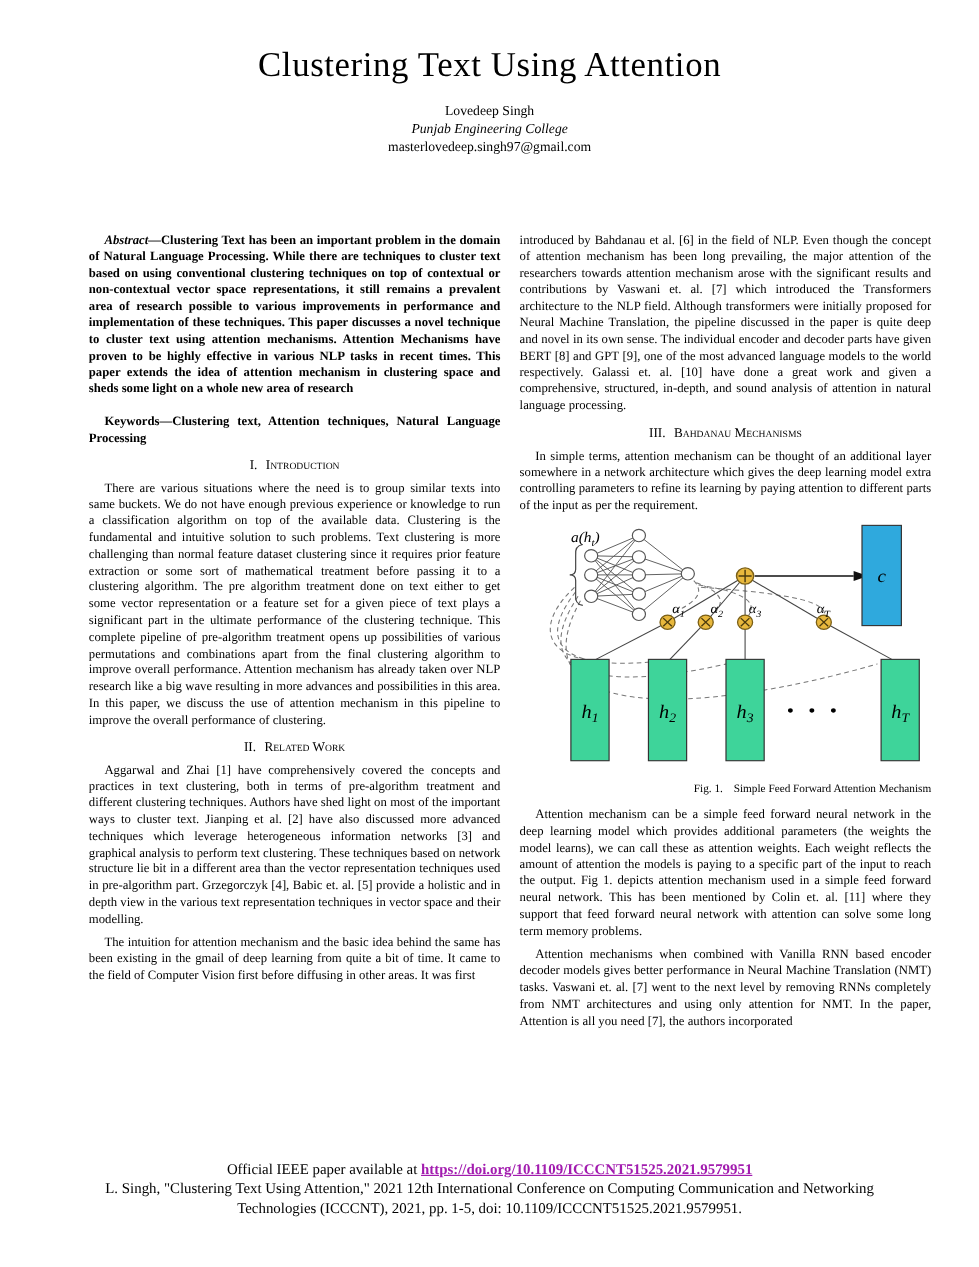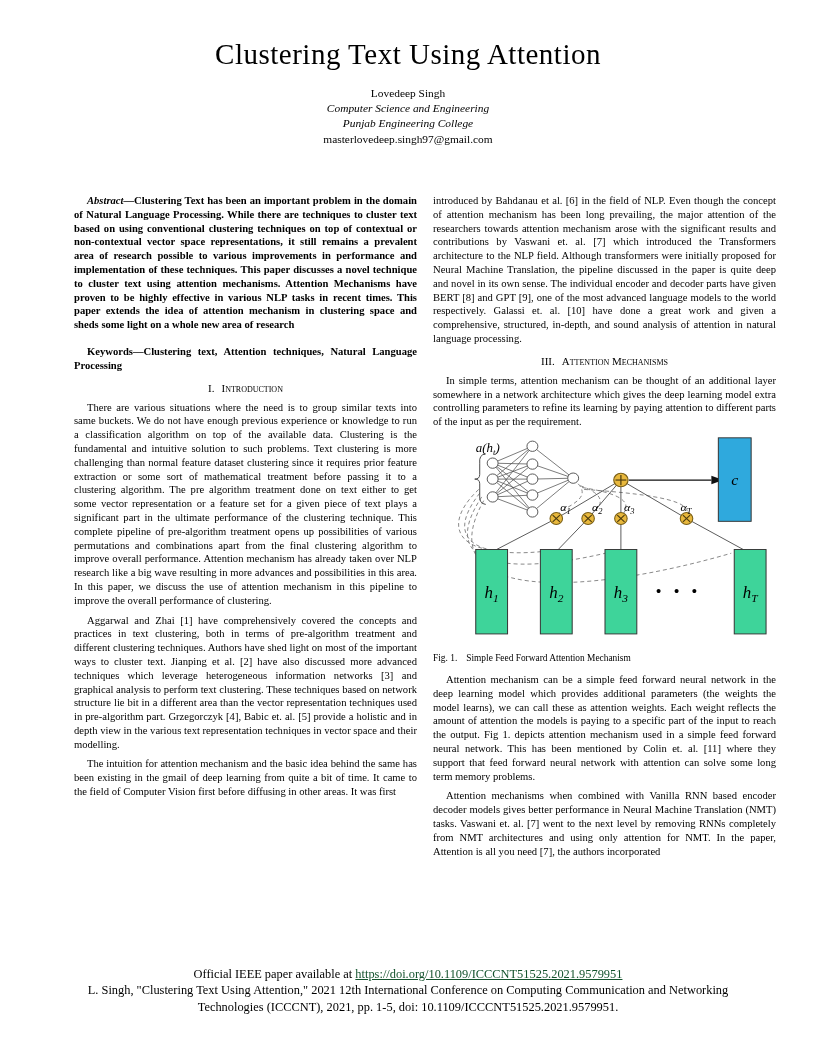--- a/index.html
+++ b/index.html
@@ -19,62 +19,62 @@
   p.noindent{text-indent:0;}
   .abstract,.keywords{font-weight:bold;font-size:10.1px;line-height:13.3px;}
   .abstract{margin-bottom:13px !important;}
   .keywords{margin-bottom:5px !important;}
   .ab-label{font-style:italic;}
   .heading{font-size:11px;text-align:center;margin:9px 0 7px 0;text-indent:0;}
   .heading .sc{font-variant:small-caps;margin-left:7px;}
   
   .fig-wrap{margin:3px 0 0 0;text-align:center;}
   .fig-svg{display:block;margin:0 auto;}
-  .fig-caption{font-size:9.4px;line-height:12px;text-align:left;text-indent:0;margin:4px 0 9px 0;}
+  .fig-caption{font-size:9.4px;line-height:12px;text-align:right;text-indent:0;margin:4px 0 9px 0;}
   .fig-caption .tag{margin-right:9px;}
   .math{font-family:"Liberation Serif",serif;font-style:italic;}
   
   .footer{position:absolute;top:954px;left:0;width:100%;text-align:center;
           font-size:12.4px;line-height:16.4px;}
   .footer .cite{max-width:656px;margin:0 auto;}
-  a.doi{color:#14532d;text-decoration:underline;cursor:pointer;}
+  a.doi{color:#a21caf;text-decoration:underline;cursor:pointer;font-weight:bold;}
 </style>
 </head>
 <body>
 
 <div class="page">
 
   <div class="header">
     <h1 class="title">Clustering Text Using Attention</h1>
     <div class="author-line">Lovedeep Singh</div>
-    <div class="author-line it">Computer Science and Engineering</div>
     <div class="author-line it">Punjab Engineering College</div>
     <div class="author-line">masterlovedeep.singh97@gmail.com</div>
   </div>
 
   <div class="columns">
 
     <div class="col">
       <p class="abstract"><span class="ab-label">Abstract—</span><span>Clustering Text has been an important problem in the domain of Natural Language Processing. While there are techniques to cluster text based on using conventional clustering techniques on top of contextual or non-contextual vector space representations, it still remains a prevalent area of research possible to various improvements in performance and implementation of these techniques. This paper discusses a novel technique to cluster text using attention mechanisms. Attention Mechanisms have proven to be highly effective in various NLP tasks in recent times. This paper extends the idea of attention mechanism in clustering space and sheds some light on a whole new area of research</span></p>
 
       <p class="keywords"><span>Keywords—</span><span>Clustering text, Attention techniques, Natural Language Processing</span></p>
 
       <div class="heading"><span>I.</span><span class="sc">Introduction</span></div>
 
       <p>There are various situations where the need is to group similar texts into same buckets. We do not have enough previous experience or knowledge to run a classification algorithm on top of the available data. Clustering is the fundamental and intuitive solution to such problems. Text clustering is more challenging than normal feature dataset clustering since it requires prior feature extraction or some sort of mathematical treatment before passing it to a clustering algorithm. The pre algorithm treatment done on text either to get some vector representation or a feature set for a given piece of text plays a significant part in the ultimate performance of the clustering technique. This complete pipeline of pre-algorithm treatment opens up possibilities of various permutations and combinations apart from the final clustering algorithm to improve overall performance. Attention mechanism has already taken over NLP research like a big wave resulting in more advances and possibilities in this area. In this paper, we discuss the use of attention mechanism in this pipeline to improve the overall performance of clustering.</p>
 
+      <div class="heading"><span>II.</span><span class="sc">Related Work</span></div>
 
       <p>Aggarwal and Zhai [1] have comprehensively covered the concepts and practices in text clustering, both in terms of pre-algorithm treatment and different clustering techniques. Authors have shed light on most of the important ways to cluster text. Jianping et al. [2] have also discussed more advanced techniques which leverage heterogeneous information networks [3] and graphical analysis to perform text clustering. These techniques based on network structure lie bit in a different area than the vector representation techniques used in pre-algorithm part. Grzegorczyk [4], Babic et. al. [5] provide a holistic and in depth view in the various text representation techniques in vector space and their modelling.</p>
       <p>The intuition for attention mechanism and the basic idea behind the same has been existing in the gmail of deep learning from quite a bit of time. It came to the field of Computer Vision first before diffusing in other areas. It was first</p>
     </div>
 
     <div class="col">
       <p class="noindent">introduced by Bahdanau et al. [6] in the field of NLP. Even though the concept of attention mechanism has been long prevailing, the major attention of the researchers towards attention mechanism arose with the significant results and contributions by Vaswani et. al. [7] which introduced the Transformers architecture to the NLP field. Although transformers were initially proposed for Neural Machine Translation, the pipeline discussed in the paper is quite deep and novel in its own sense. The individual encoder and decoder parts have given BERT [8] and GPT [9], one of the most advanced language models to the world respectively. Galassi et. al. [10] have done a great work and given a comprehensive, structured, in-depth, and sound analysis of attention in natural language processing.</p>
 
-      <div class="heading"><span>III.</span><span class="sc">Attention Mechanisms</span></div>
+      <div class="heading"><span>III.</span><span class="sc">Bahdanau Mechanisms</span></div>
 
       <p>In simple terms, attention mechanism can be thought of an additional layer somewhere in a network architecture which gives the deep learning model extra controlling parameters to refine its learning by paying attention to different parts of the input as per the requirement.</p>
 
       <div class="fig-wrap">
         <svg class="fig-svg" viewBox="0 0 345 227" width="343" height="213" preserveAspectRatio="none">
 
           <g stroke="#777" stroke-width="0.9" fill="none" stroke-dasharray="4 3">
             <path d="M46,58 C14,90 22,116 55,122"></path>
             <path d="M47,62 C6,118 54,132 120,123"></path>
             <path d="M49,66 C-2,148 92,148 185,123"></path>

